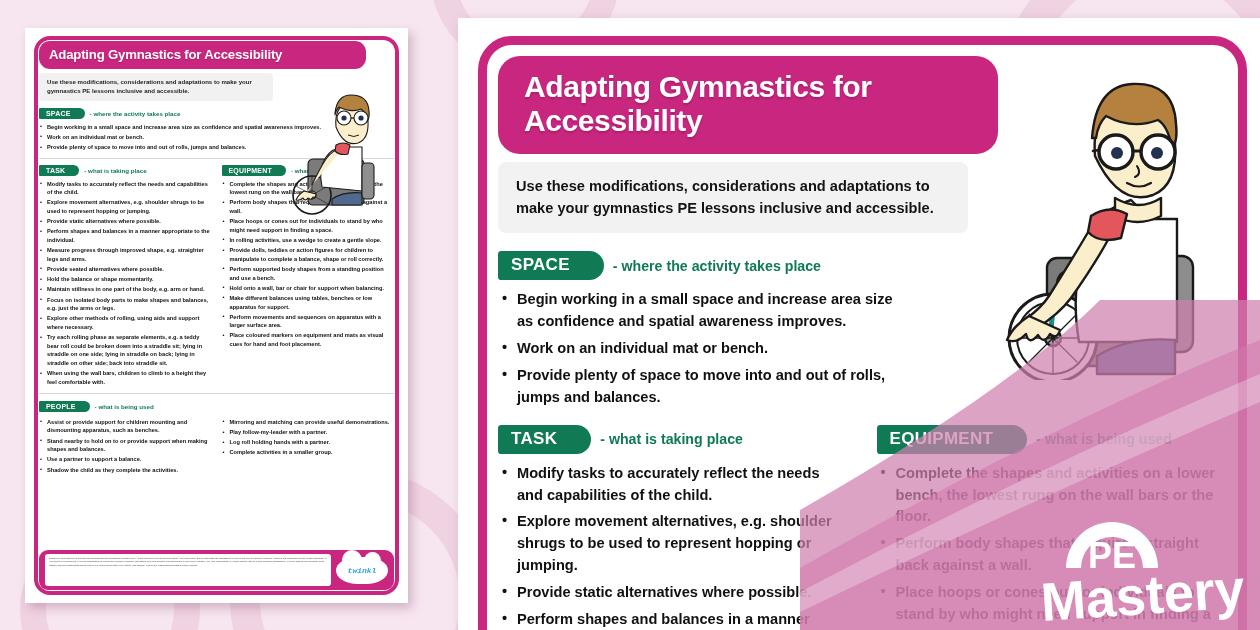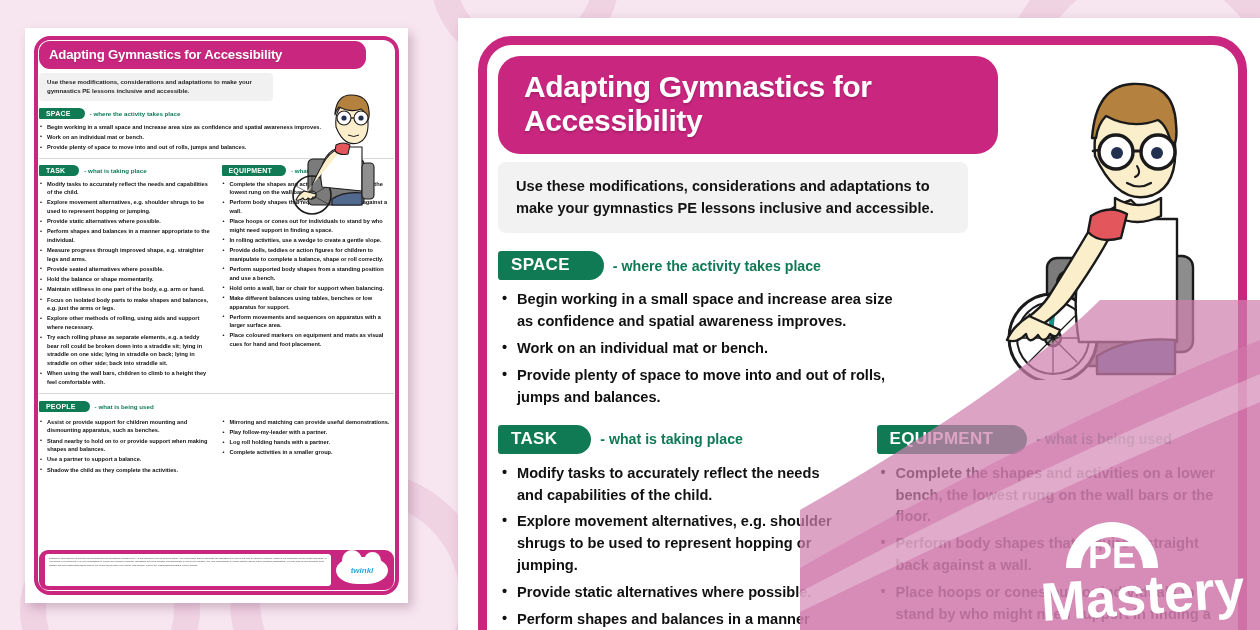--- a/index.html
+++ b/index.html
@@ -79,21 +79,21 @@
     width: 52px; height: 27px; background: #fff; border-radius: 50% / 60%;
     display: flex; align-items: center; justify-content: center;
     color: #2fa8dd; font-size: 8px; font-weight: bold; font-style: italic;
     position: relative;
   }
   .t-twinkl:before, .t-twinkl:after {
     content: ""; position: absolute; background: #fff; border-radius: 50%;
   }
   .t-twinkl:before { width: 20px; height: 20px; left: 6px; top: -7px; }
   .t-twinkl:after  { width: 17px; height: 17px; right: 7px; top: -5px; }
-  .t-twinkl span { position: relative; z-index: 2; }
+  .t-twinkl span { position: relative; z-index: 2; font-family: Liberation Mono, monospace; }
   
   #t-illus { position: absolute; right: -2px; top: 26px; width: 118px; height: 150px; }
 
   
   #page {
     position: absolute; left: 458px; top: 18px; width: 805px; height: 632px;
     background: #fff; box-shadow: 6px 6px 14px rgba(120,60,95,.32);
     z-index: 20; overflow: hidden;
   }
   #page .frame {

